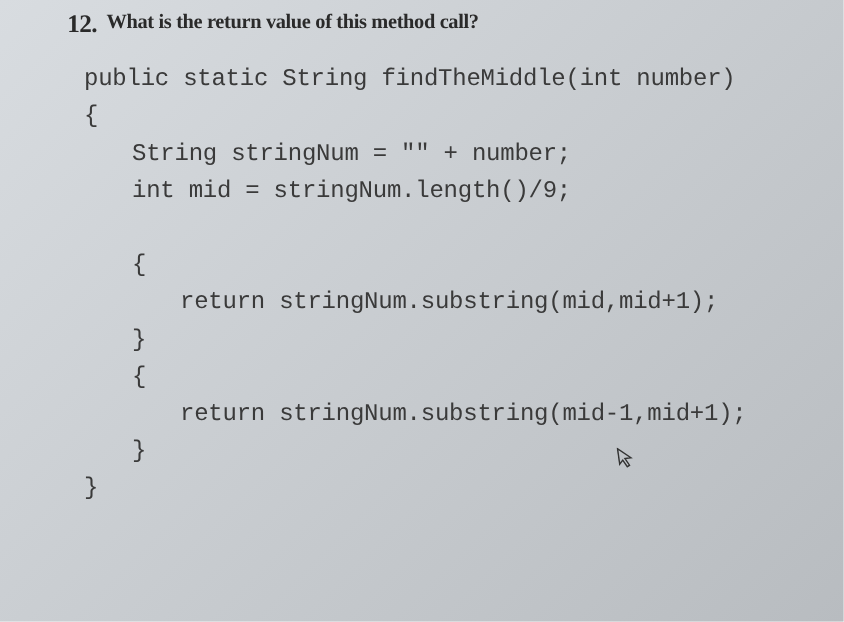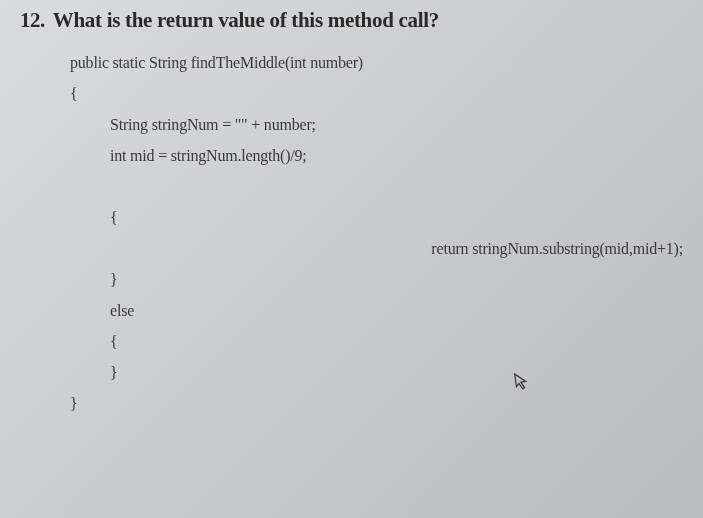--- a/index.html
+++ b/index.html
@@ -14,51 +14,51 @@
       font-family: Georgia, 'Times New Roman', serif;
       color: #2a2a2a;
       padding: 8px 20px 20px 20px;
       overflow: hidden;
       position: relative;
     }
     .question-header {
       display: flex;
       align-items: flex-start;
       margin-bottom: 18px;
+      margin-left: 36px;
     }
     .question-number {
       font-size: 21px;
       font-weight: bold;
       margin-right: 8px;
       letter-spacing: -0.5px;
     }
     .question-text {
-      font-size: 21px;
+      font-size: 17px;
       font-weight: bold;
       letter-spacing: -0.3px;
     }
     .code-block {
-      font-family: Liberation Serif, serif;
-      font-size: 16px;
+      font-family: Liberation Mono, monospace;
+      font-size: 20px;
       line-height: 1.55;
       color: #3a3a3a;
       margin-left: 50px;
       font-weight: 500;
       letter-spacing: -0.2px;
     }
     .code-line {
       white-space: pre;
       min-height: 31px;
     }
     .indent-1 {
       padding-left: 40px;
     }
     .indent-2 {
       padding-left: 80px;
-      text-align: right;
     }
     .cursor {
       position: absolute;
       left: 515px;
       top: 372px;
       font-size: 18px;
       color: #333;
       transform: rotate(-8deg);
     }
   </style>
@@ -72,22 +72,22 @@
 
 <div class="code-block">
   <div class="code-line">public static String findTheMiddle(int number)</div>
   <div class="code-line">{</div>
   <div class="code-line indent-1">String stringNum = "" + number;</div>
   <div class="code-line indent-1">int mid = stringNum.length()/9;</div>
   <div class="code-line"></div>
   <div class="code-line indent-1">{</div>
   <div class="code-line indent-2">return stringNum.substring(mid,mid+1);</div>
   <div class="code-line indent-1">}</div>
-  <div class="code-line indent-1">else</div>
   <div class="code-line indent-1">{</div>
+  <div class="code-line indent-2">return stringNum.substring(mid-1,mid+1);</div>
   <div class="code-line indent-1">}</div>
   <div class="code-line">}</div>
 </div>
 
 <div class="cursor">
   <svg width="14" height="18" viewBox="0 0 14 18">
     <path d="M 1 1 L 1 14 L 4 11 L 7 17 L 9 16 L 6 10 L 11 10 Z" fill="none" stroke="#333" stroke-width="1.2"></path>
   </svg>
 </div>
 

